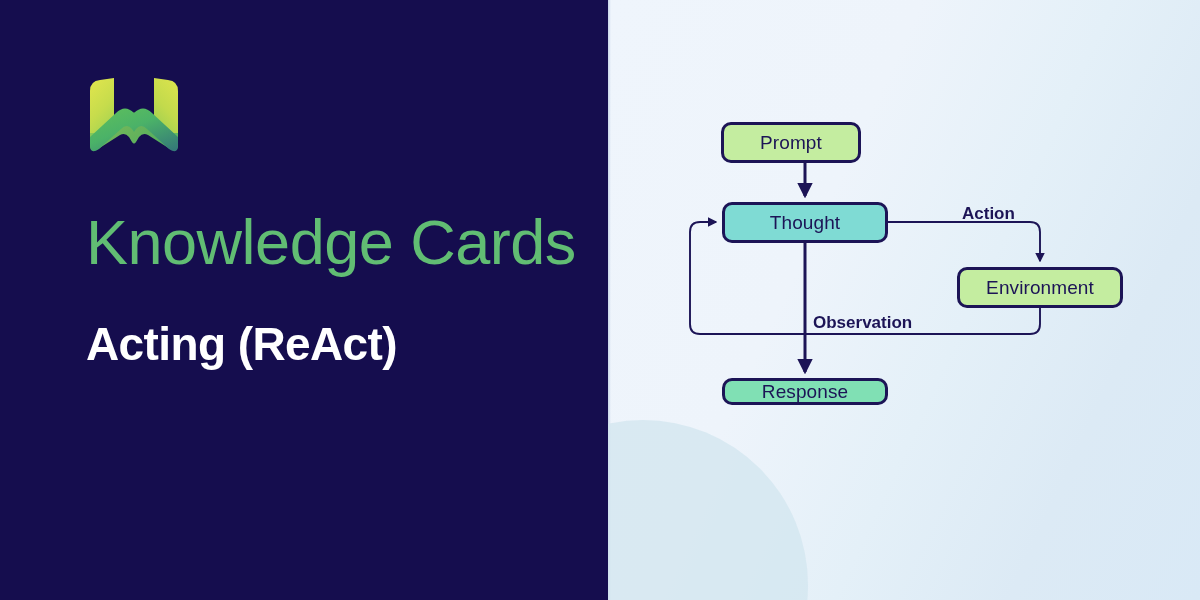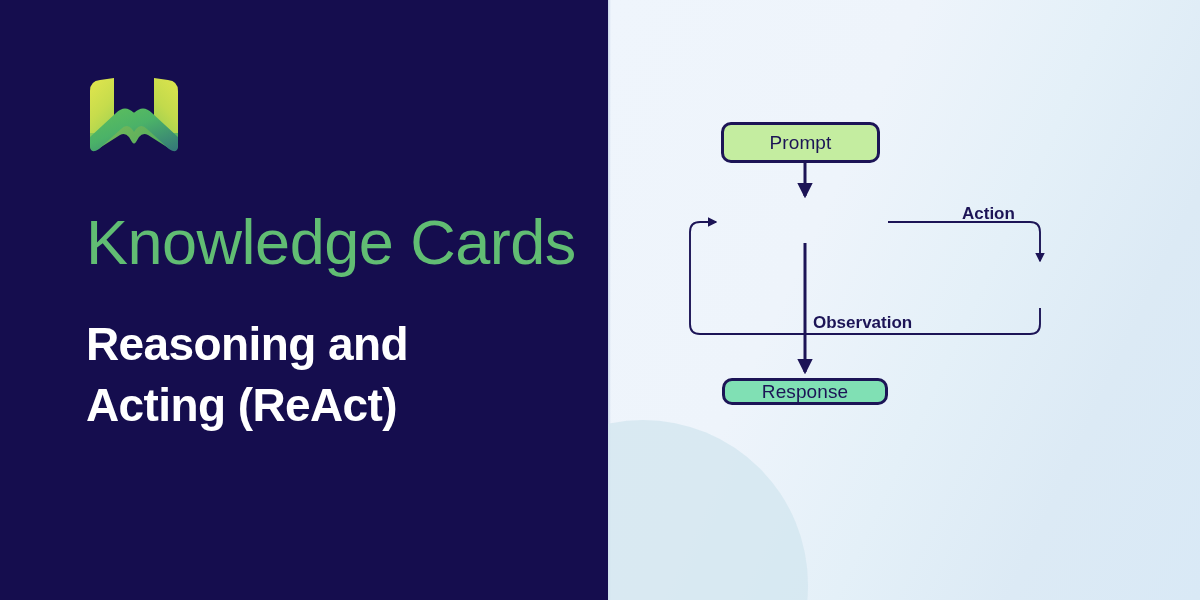--- a/index.html
+++ b/index.html
@@ -131,21 +131,21 @@
     display: flex;
     align-items: center;
     justify-content: center;
     font-family: "Liberation Sans", sans-serif;
     font-size: 19px;
     font-weight: 400;
     color: #1c1456;
     line-height: 1;
     letter-spacing: 0.1px;
   }
-  #node-prompt      { left: 113px; top: 122px;  width: 159px; height: 41px; background: #c4eda0; }
+  #node-prompt      { left: 113px; top: 122px;  width: 140px; height: 41px; background: #c4eda0; }
   #node-thought     { left: 114px; top: 202px;  width: 166px; height: 41px; background: #7fdbd4; }
   #node-environment { left: 349px; top: 267px;  width: 166px; height: 41px; background: #c4eda0; }
   #node-response    { left: 114px; top: 378px;  width: 166px; height: 27px; background: #80e0b4; }
 
   
   .edge-label {
     position: absolute;
     font-family: "Liberation Sans", sans-serif;
     font-size: 17px;
     font-weight: 700;
@@ -198,21 +198,20 @@
 
         <path d="M13 72 L35 52 Q41 46 46 52 L48 55 L50 52 Q55 46 61 52 L83 72
                  Q92 78 92 68 L92 60 L66 36 Q57 27 48 36 Q39 27 30 36 L4 60 L4 68
                  Q4 78 13 72 Z" fill="url(#gArch)"></path>
       </svg>
     </div>
 
     <div id="eyebrow">Knowledge Cards</div>
 
     <div id="headline">
-      <span class="ln">Reasoning and</span>
       <span class="ln">Acting (ReAct)</span>
     </div>
   </div>
 
   <div id="right-panel">
     <div id="panel-edge"></div>
     <div id="decor-circle"></div>
 
     <svg id="diagram" viewBox="0 0 592 600">
       <defs>
@@ -225,19 +224,21 @@
 
       <path d="M197 243 L197 372" fill="none" stroke="#1c1456" stroke-width="3" marker-end="url(#arrowhead)"></path>
 
       <path d="M280 222 L422 222 Q432 222 432 232 L432 261" fill="none" stroke="#1c1456" stroke-width="1.9" marker-end="url(#arrowhead)"></path>
 
       <path d="M432 308 L432 324 Q432 334 422 334 L92 334 Q82 334 82 324 L82 232
                Q82 222 92 222 L108 222" fill="none" stroke="#1c1456" stroke-width="1.9" marker-end="url(#arrowhead)"></path>
     </svg>
 
     <div class="node" id="node-prompt">Prompt</div>
+    <div class="node" id="node-thought">Thought</div>
+    <div class="node" id="node-environment">Environment</div>
     <div class="node" id="node-response">Response</div>
 
     <div class="edge-label" id="label-action">Action</div>
     <div class="edge-label" id="label-observation">Observation</div>
   </div>
 
 </div>
 
 </body></html>

